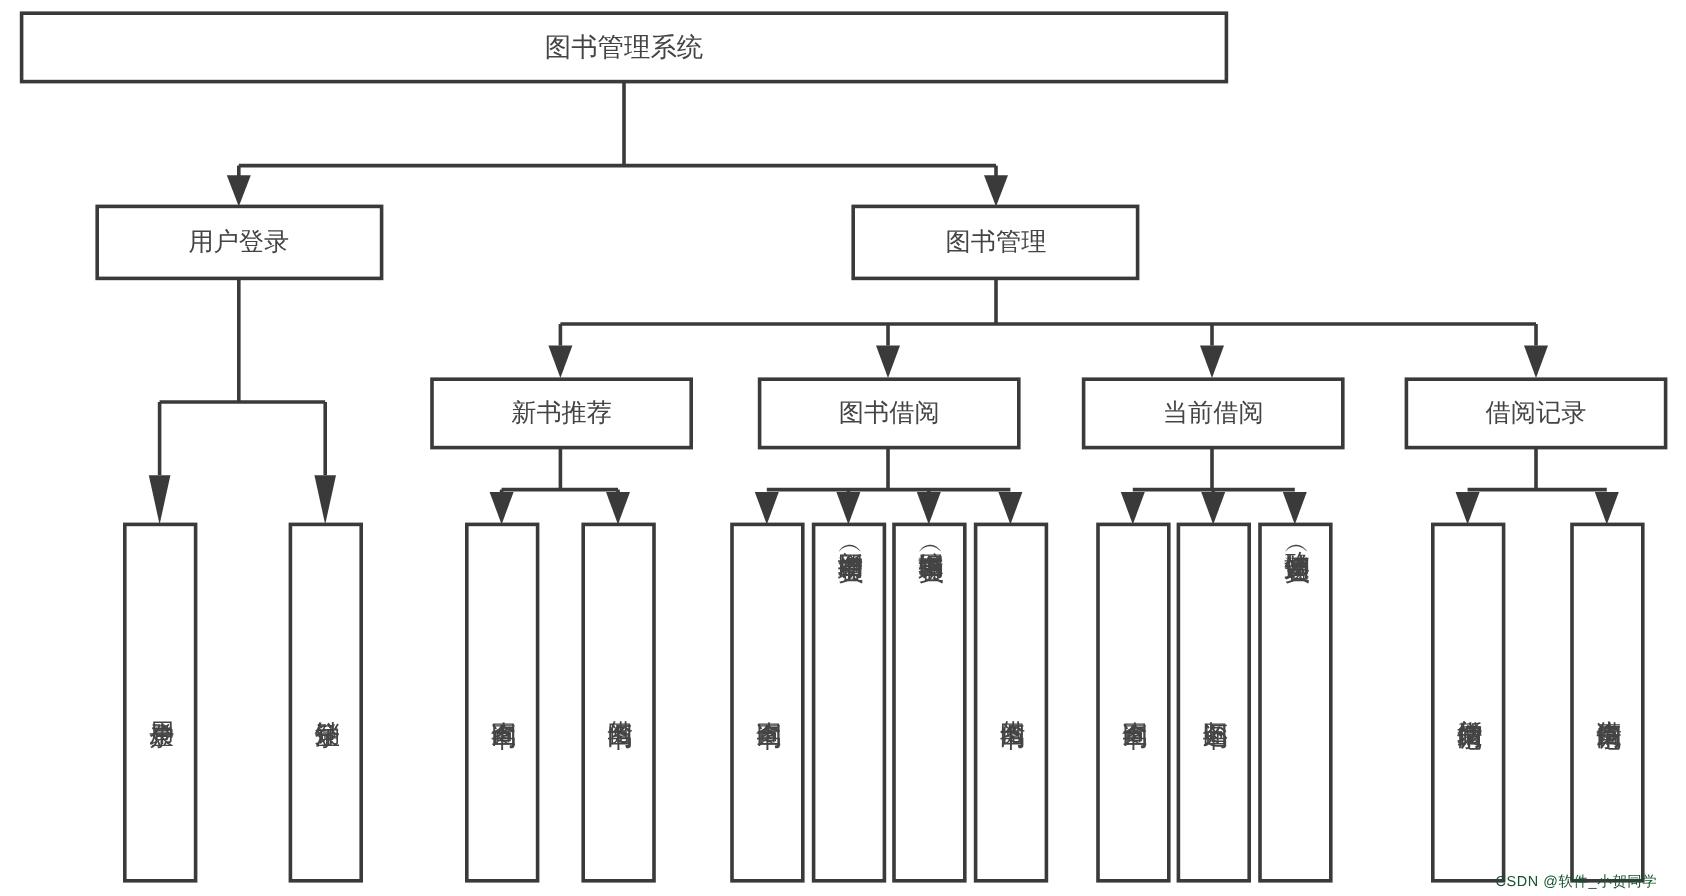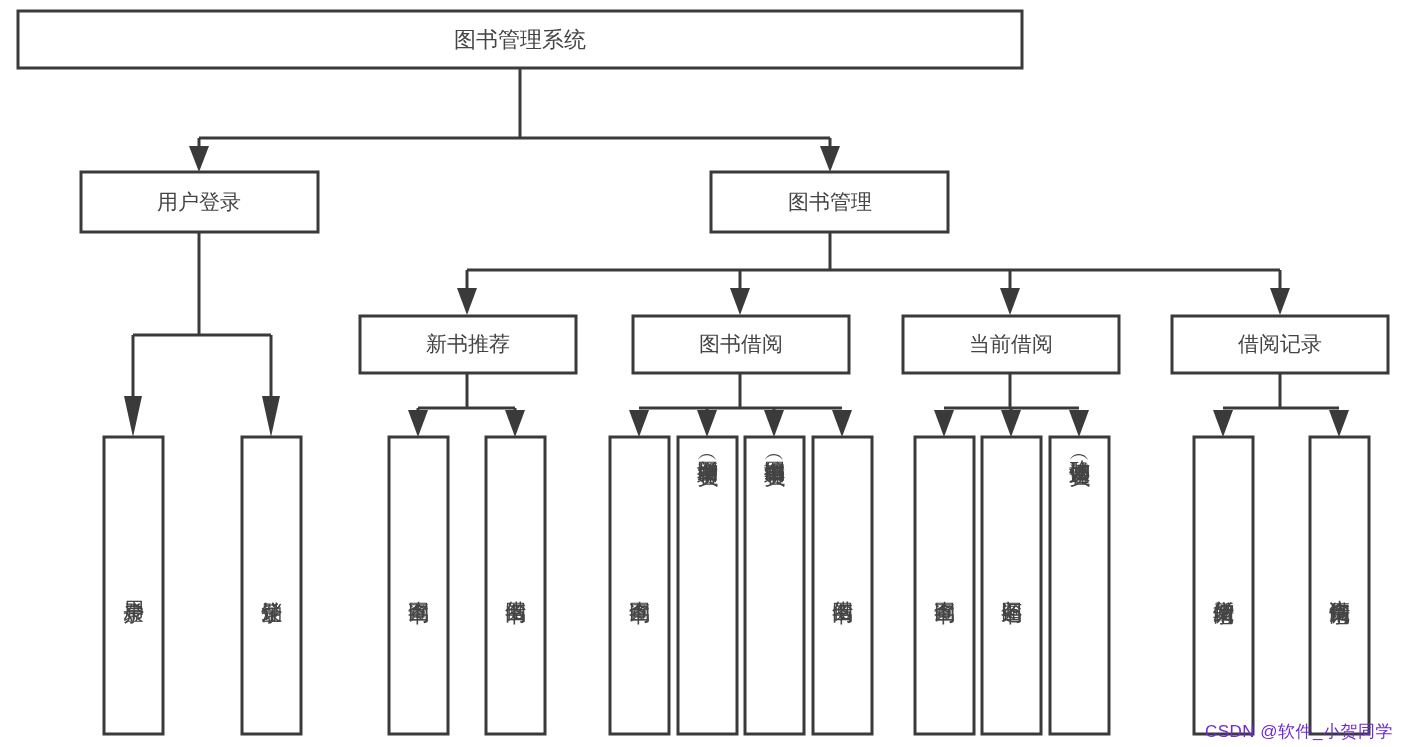--- a/index.html
+++ b/index.html
@@ -67,25 +67,25 @@
     text-orientation: upright;
     font-family: "Liberation Sans", "DejaVu Sans", sans-serif;
     font-size: 21px;
     line-height: 1.08;
     color: #444444;
     letter-spacing: 1px;
     white-space: nowrap;
   }
   .watermark {
     position: absolute;
-    right: 12px;
+    right: 24px;
     bottom: 4px;
     font-family: "Liberation Sans", "DejaVu Sans", sans-serif;
-    font-size: 17px;
-    color: #6d28d9;
+    font-size: 12px;
+    color: #14532d;
     white-space: nowrap;
     letter-spacing: 0.5px;
   }
 </style>
 </head>
 <body>
 
 <div id="diagram-root">
 
   <svg class="flow" viewBox="0 0 1405 747">

